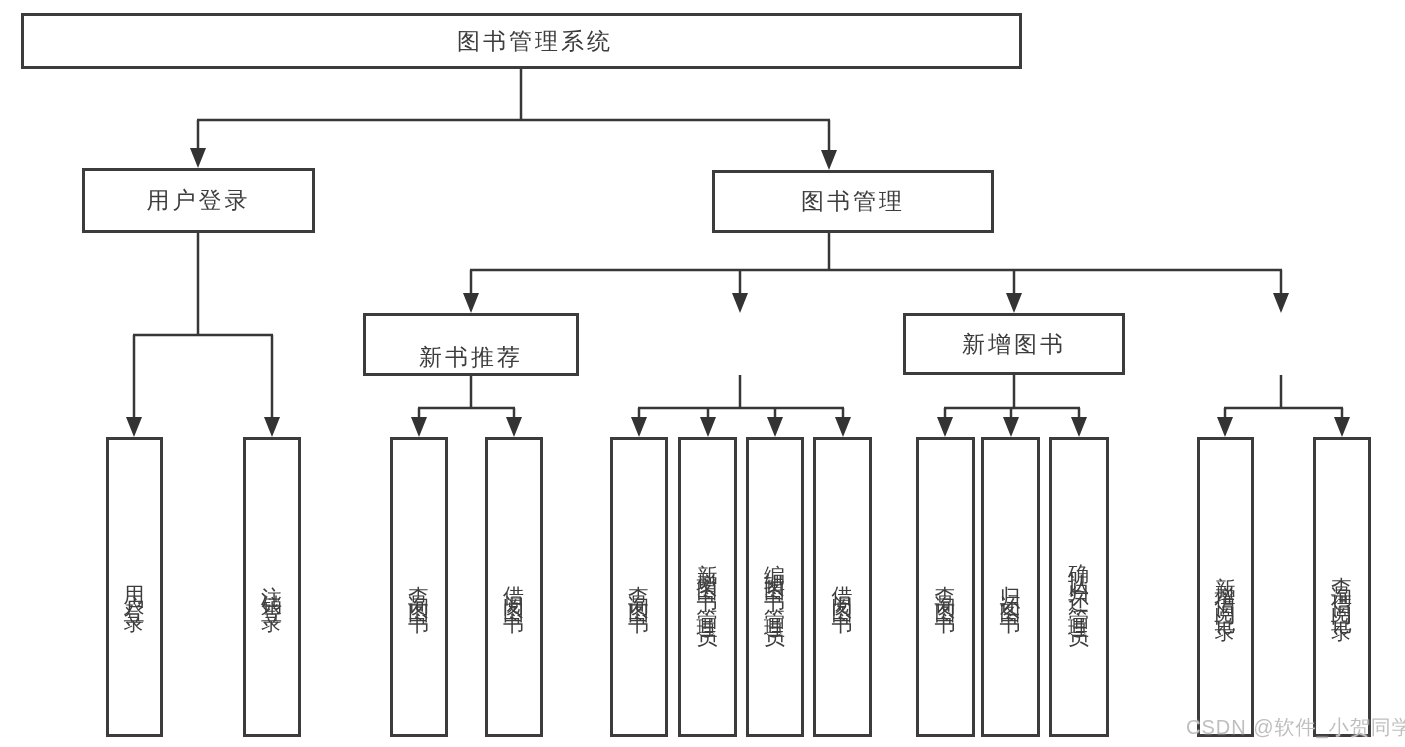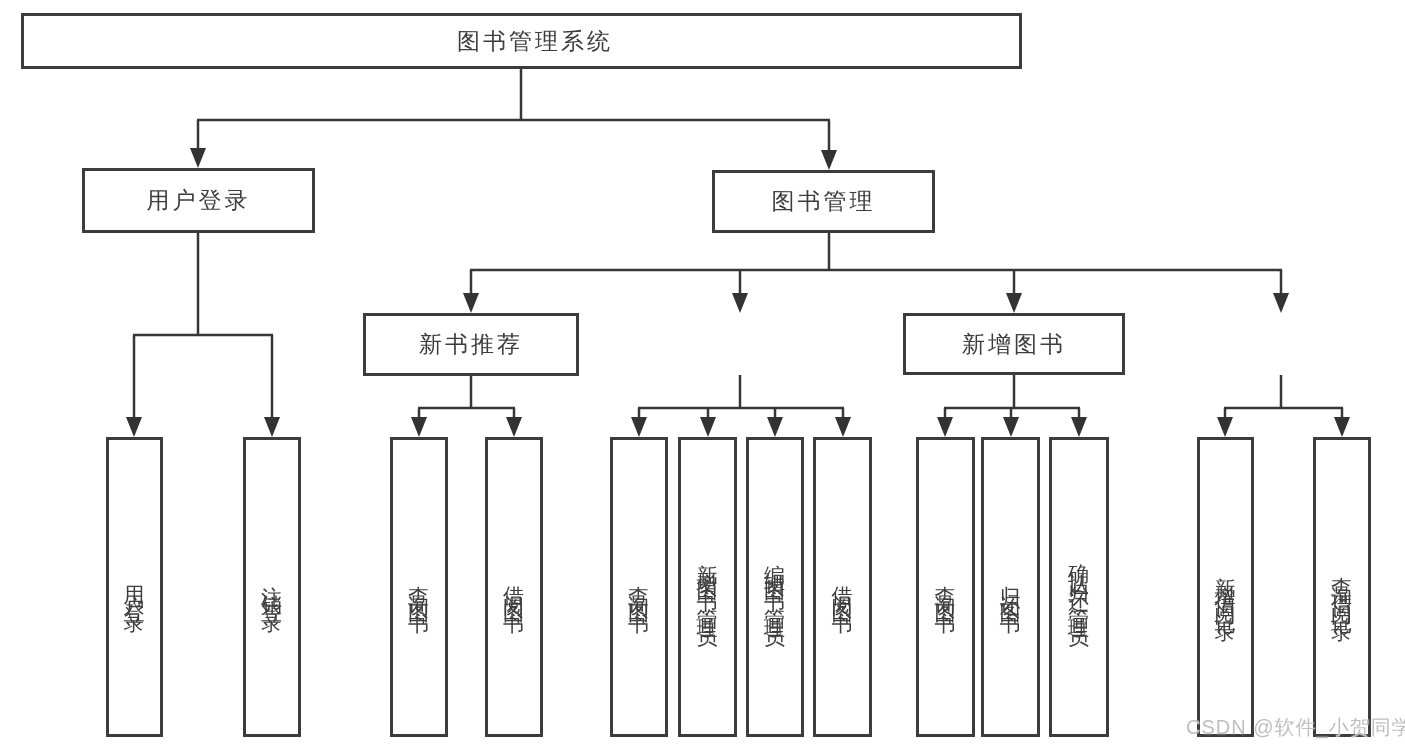--- a/index.html
+++ b/index.html
@@ -131,25 +131,25 @@
     </g>
   </svg>
 
   <div class="node" style="left:21px; top:13px; width:1001px; height:56px;padding-left:27px;">
     <span class="hlabel">图书管理系统</span>
   </div>
 
   <div class="node" style="left:82px; top:168px; width:233px; height:65px;">
     <span class="hlabel">用户登录</span>
   </div>
-  <div class="node" style="left:712px; top:170px; width:223px; height:63px;">
+  <div class="node" style="left:712px; top:170px; width:282px; height:63px;">
     <span class="hlabel">图书管理</span>
   </div>
 
-  <div class="node" style="left:363px; top:313px; width:216px; height:63px;">
+  <div class="node" style="left:363px; top:313px; width:216px; height:63px;align-items:flex-end;">
     <span class="hlabel">新书推荐</span>
   </div>
   <div class="node" style="left:903px; top:313px; width:222px; height:62px;">
     <span class="hlabel">新增图书</span>
   </div>
 
   <div class="node leaf" style="left:106px; width:57px;">
     <span class="vlabel">用户登录</span>
   </div>
   <div class="node leaf" style="left:243px; width:58px;">

